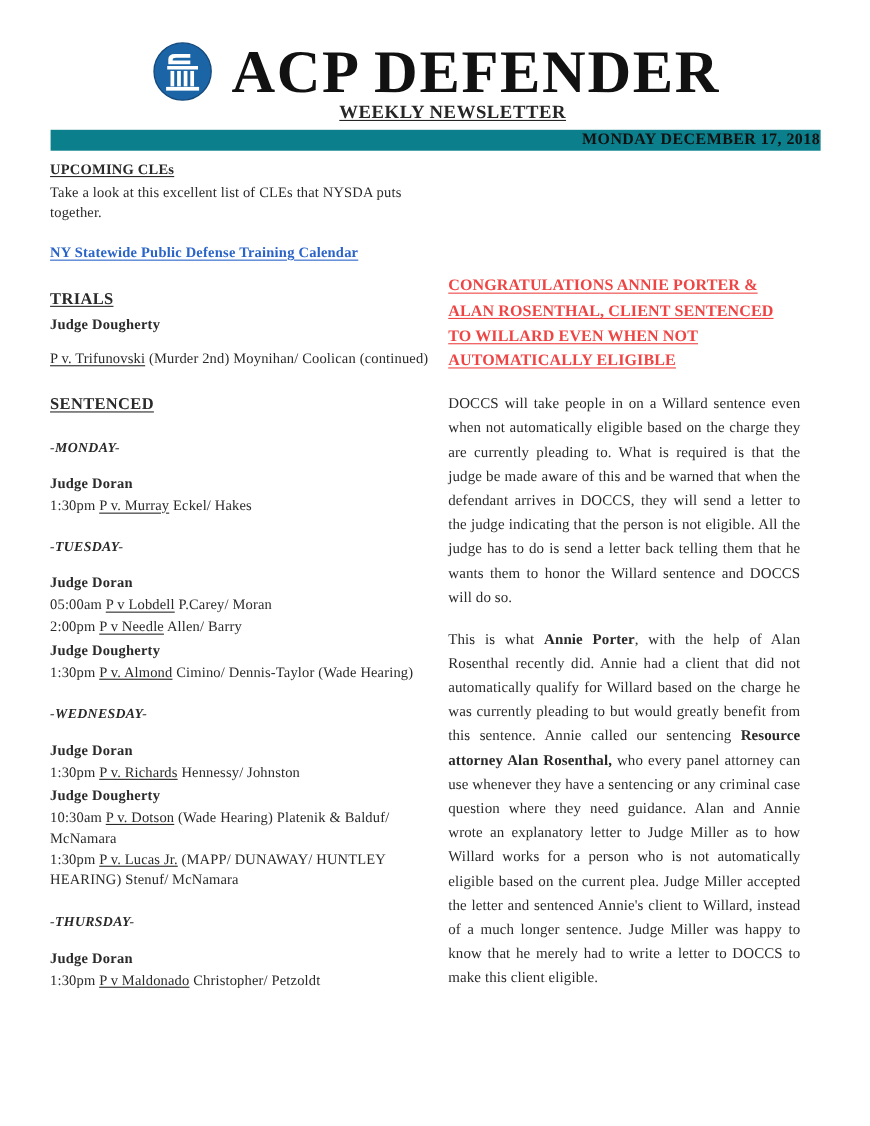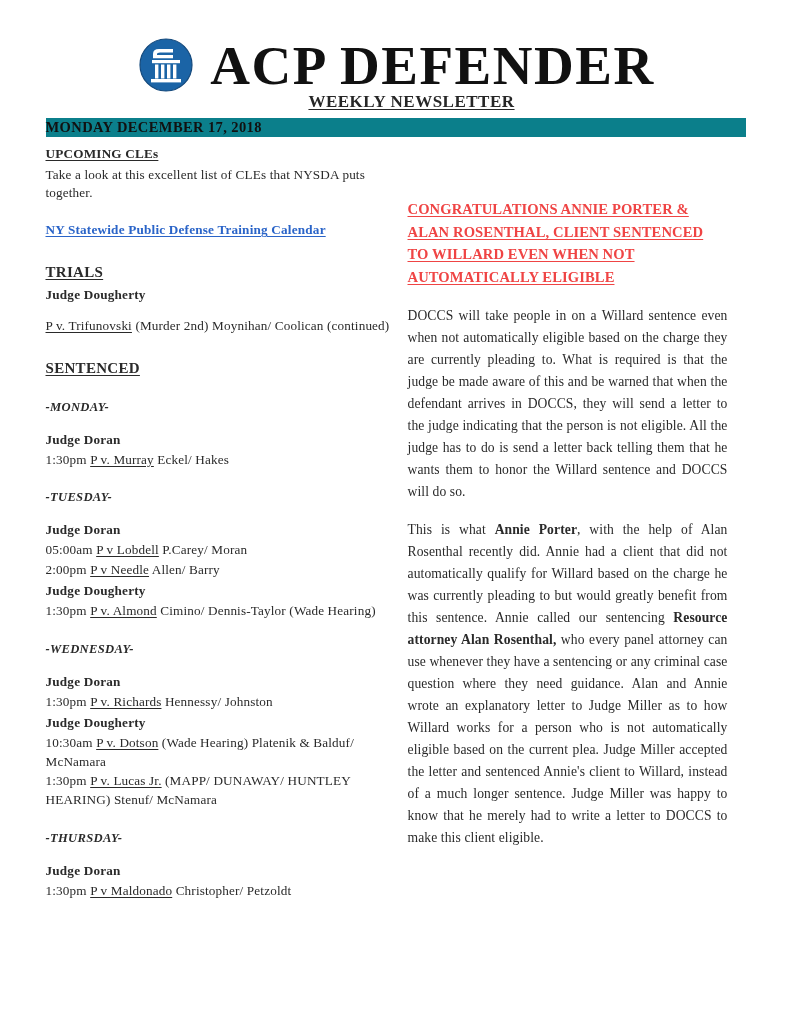--- a/index.html
+++ b/index.html
@@ -64,29 +64,29 @@
     width: 700px;
     height: 19px;
     background: #0b7f8b;
     color: #111111;
     font-family: "Liberation Serif", "DejaVu Serif", serif;
     font-weight: bold;
     font-size: 14.5px;
     letter-spacing: 0.4px;
     display: flex;
     align-items: center;
-    justify-content: flex-start;
+    justify-content: flex-end;
   }
 
   
   .columns {
     display: flex;
     margin: 8px auto 16px auto;
     width: 700px;
-    align-items: center;
+    align-items: flex-end;
   }
   .col-left {
     width: 362px;
     flex: 0 0 auto;
     padding-right: 18px;
     box-sizing: border-box;
   }
   .col-right {
     width: 320px;
     flex: 0 0 auto;

